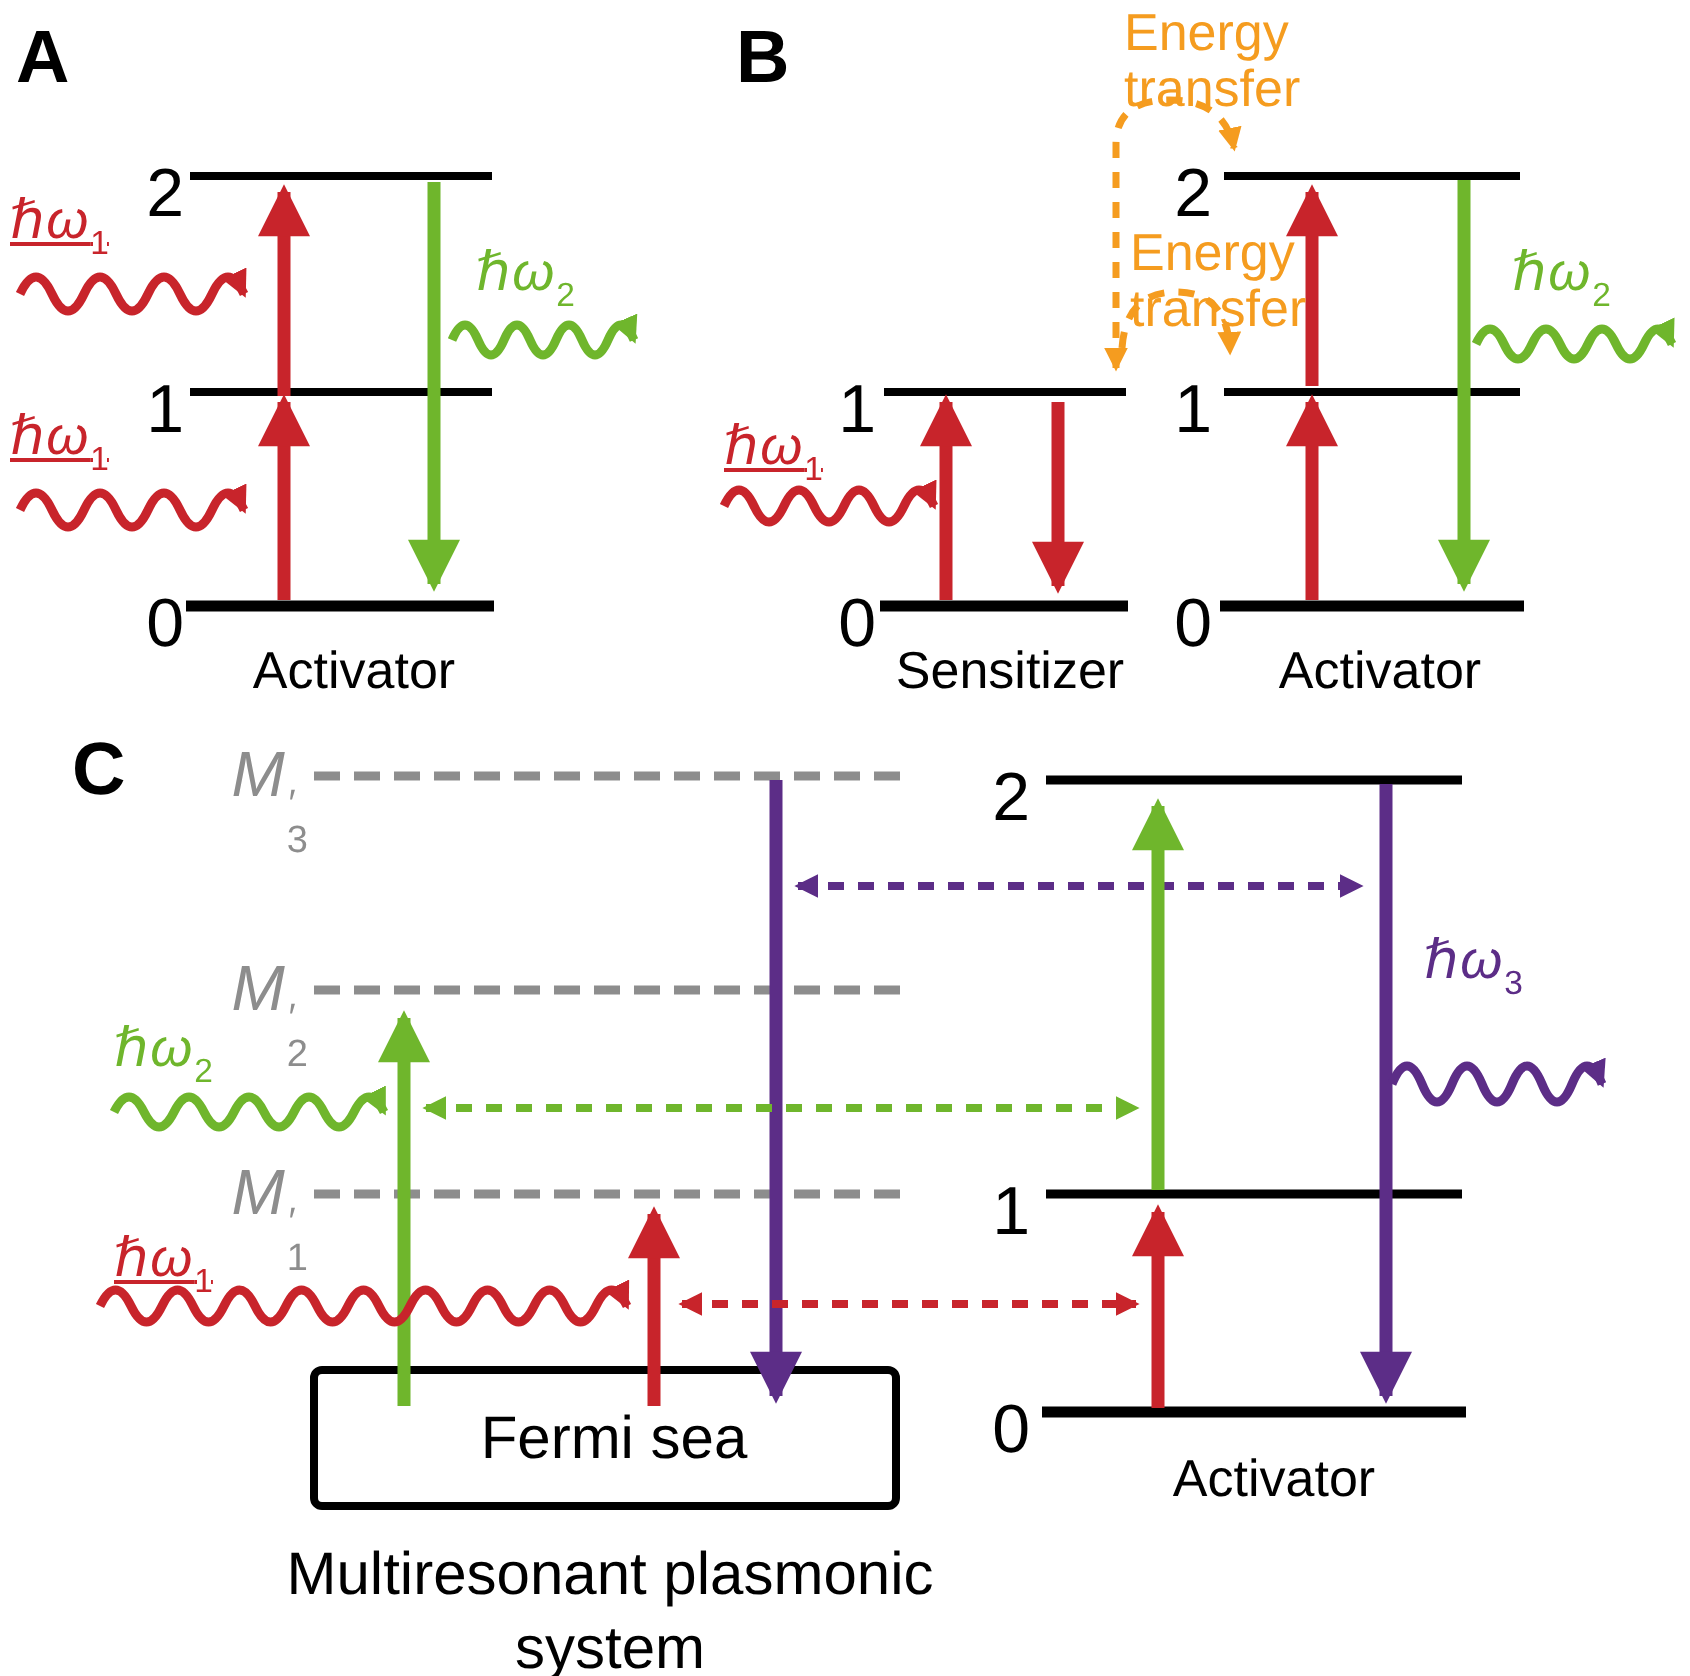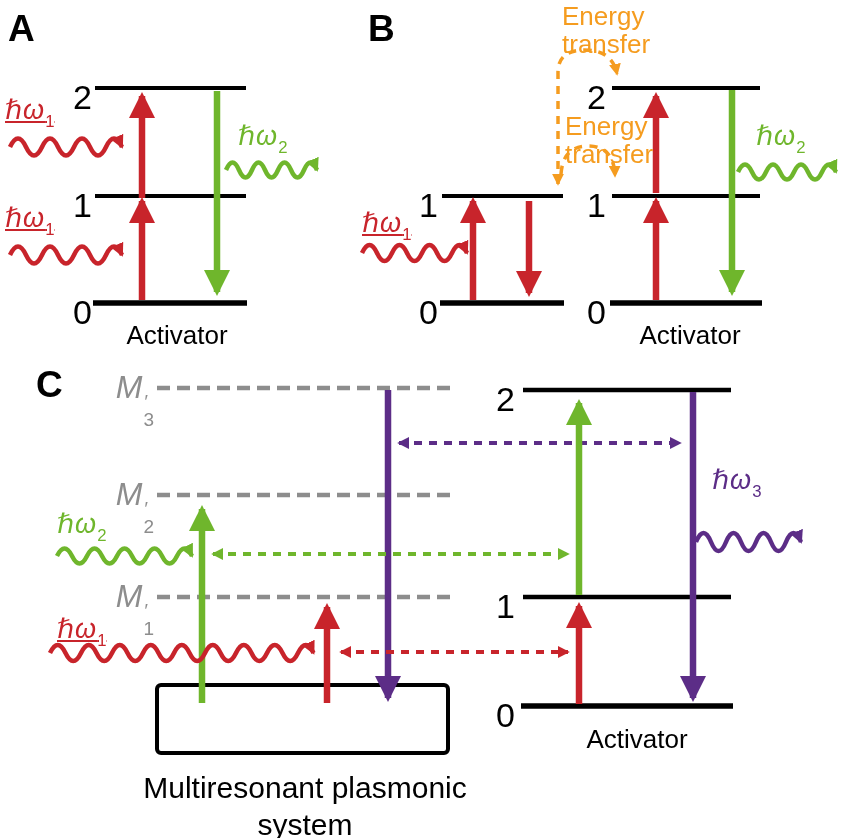--- a/index.html
+++ b/index.html
@@ -127,37 +127,39 @@
   <div class="txt panel-letter" style="left:368px;top:10px;">B</div>
   <div class="txt et t-orange" style="left:562px;top:3px;">Energy transfer</div>
   <div class="txt et t-orange" style="left:565px;top:113px;">Energy transfer</div>
   <div class="txt lvl-num" style="left:394px;top:188px;">1</div>
   <div class="txt lvl-num" style="left:394px;top:295px;">0</div>
   <div class="txt lvl-num" style="left:562px;top:80px;">2</div>
   <div class="txt lvl-num" style="left:562px;top:188px;">1</div>
   <div class="txt lvl-num" style="left:562px;top:295px;">0</div>
   <div class="txt photon t-red" style="left:362px;top:210px;"><span>ℏω</span><sub>1</sub></div>
   <div class="txt photon t-green" style="left:756px;top:123px;"><span>ℏω</span><sub>2</sub></div>
+  <div class="txt caption" style="left:505px;top:322px;">Sensitizer</div>
   <div class="txt caption" style="left:690px;top:322px;">Activator</div>
 
   <div class="txt panel-letter" style="left:36px;top:366px;">C</div>
   <div class="txt mlabel t-gray" style="left:92px;top:371px;"><span>M</span><span class="mstack">
         <span class="mprime">′</span>
         <span class="msub">3</span>
       </span></div>
   <div class="txt mlabel t-gray" style="left:92px;top:478px;"><span>M</span><span class="mstack">
         <span class="mprime">′</span>
         <span class="msub">2</span>
       </span></div>
   <div class="txt mlabel t-gray" style="left:92px;top:580px;"><span>M</span><span class="mstack">
         <span class="mprime">′</span>
         <span class="msub">1</span>
       </span></div>
   <div class="txt photon t-green" style="left:57px;top:511px;"><span>ℏω</span><sub>2</sub></div>
   <div class="txt photon t-red" style="left:57px;top:616px;"><span>ℏω</span><sub>1</sub></div>
   <div class="txt photon t-purple" style="left:712px;top:467px;"><span>ℏω</span><sub>3</sub></div>
+  <div class="txt fermi-label" style="left:307px;top:705px;">Fermi sea</div>
   <div class="txt sys-caption" style="left:305px;top:769px;">Multiresonant plasmonic system</div>
   <div class="txt lvl-num" style="left:471px;top:382px;">2</div>
   <div class="txt lvl-num" style="left:471px;top:589px;">1</div>
   <div class="txt lvl-num" style="left:471px;top:698px;">0</div>
   <div class="txt caption" style="left:637px;top:726px;">Activator</div>
 
 </div>
 
 </body></html>

